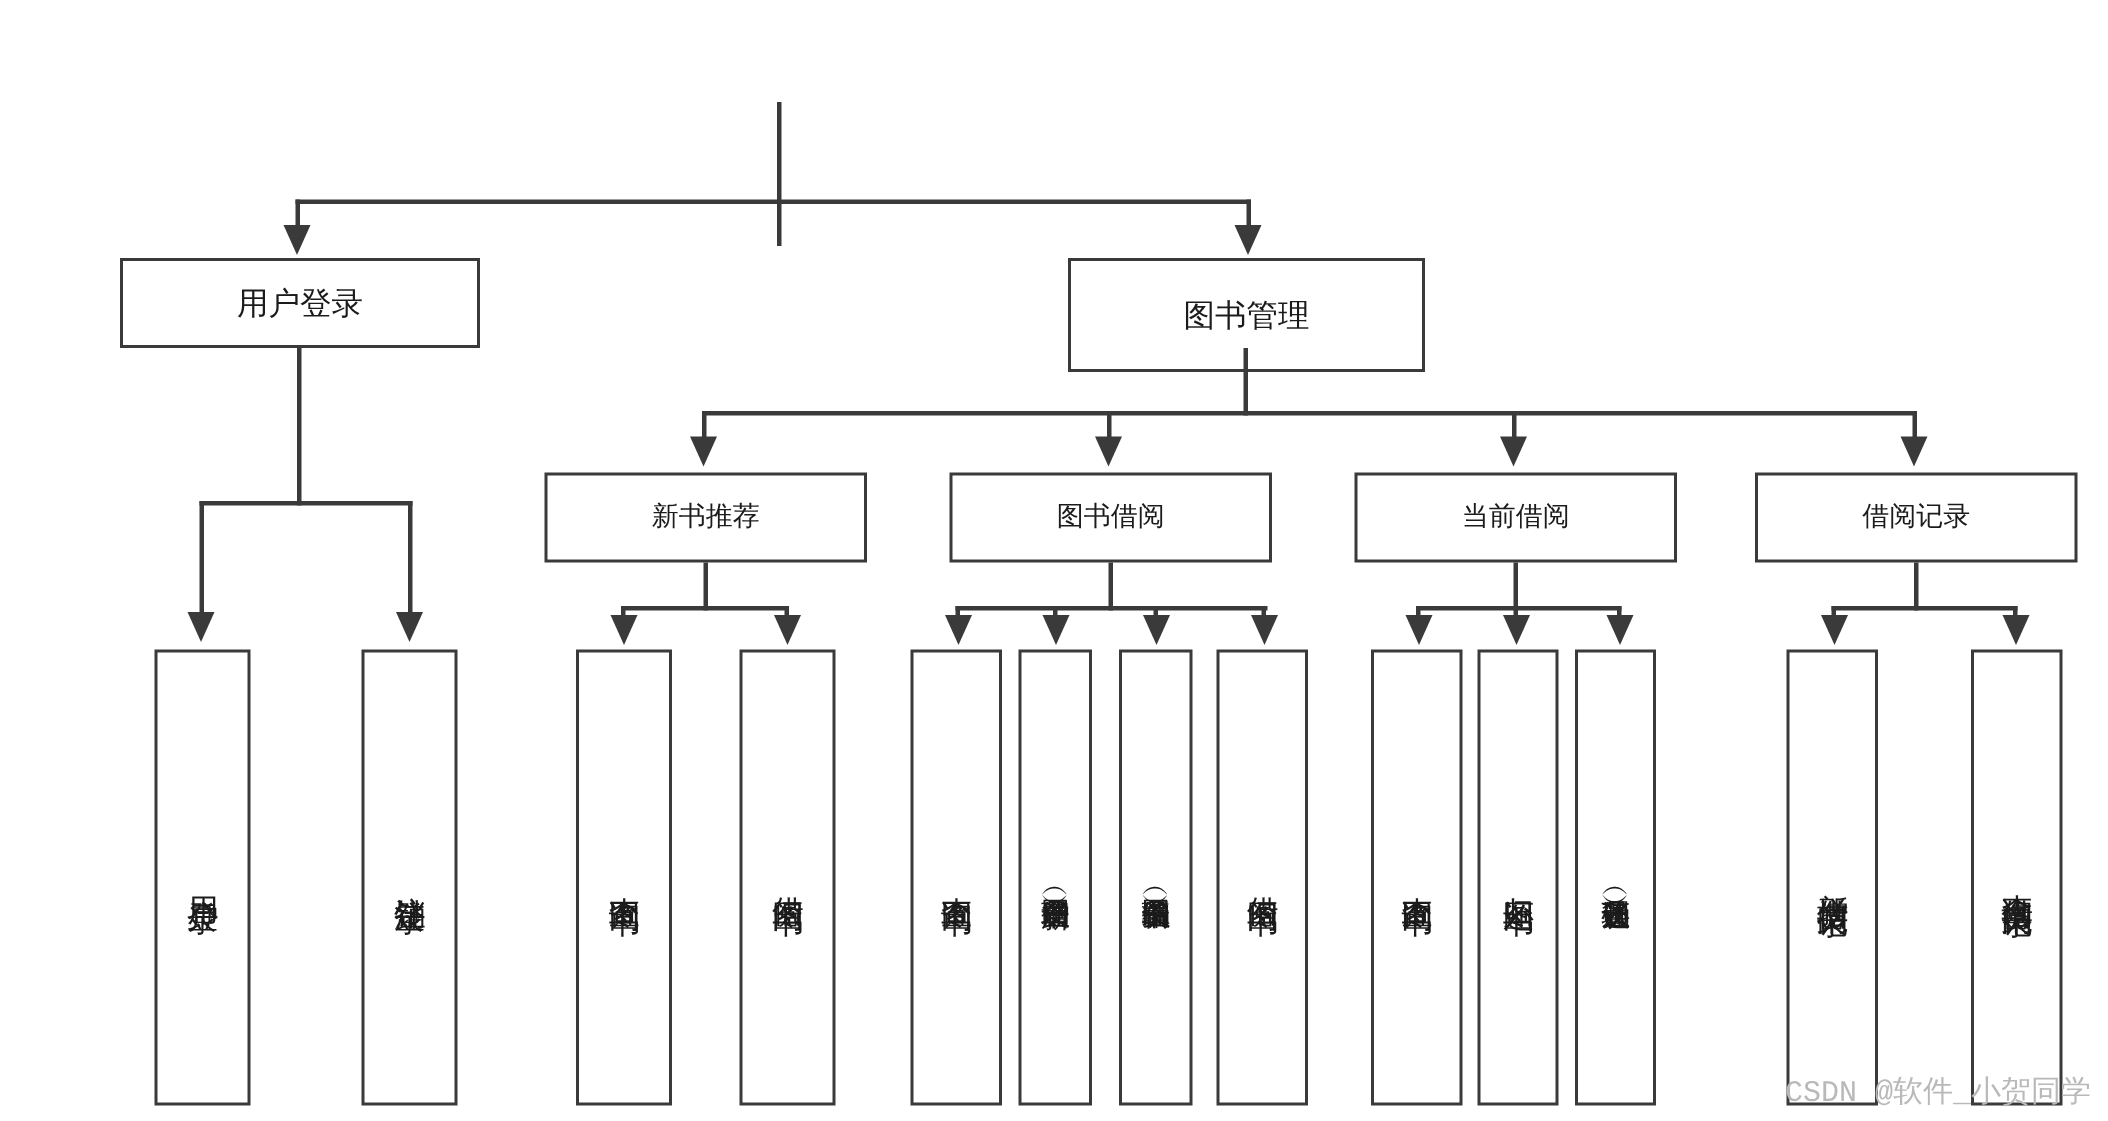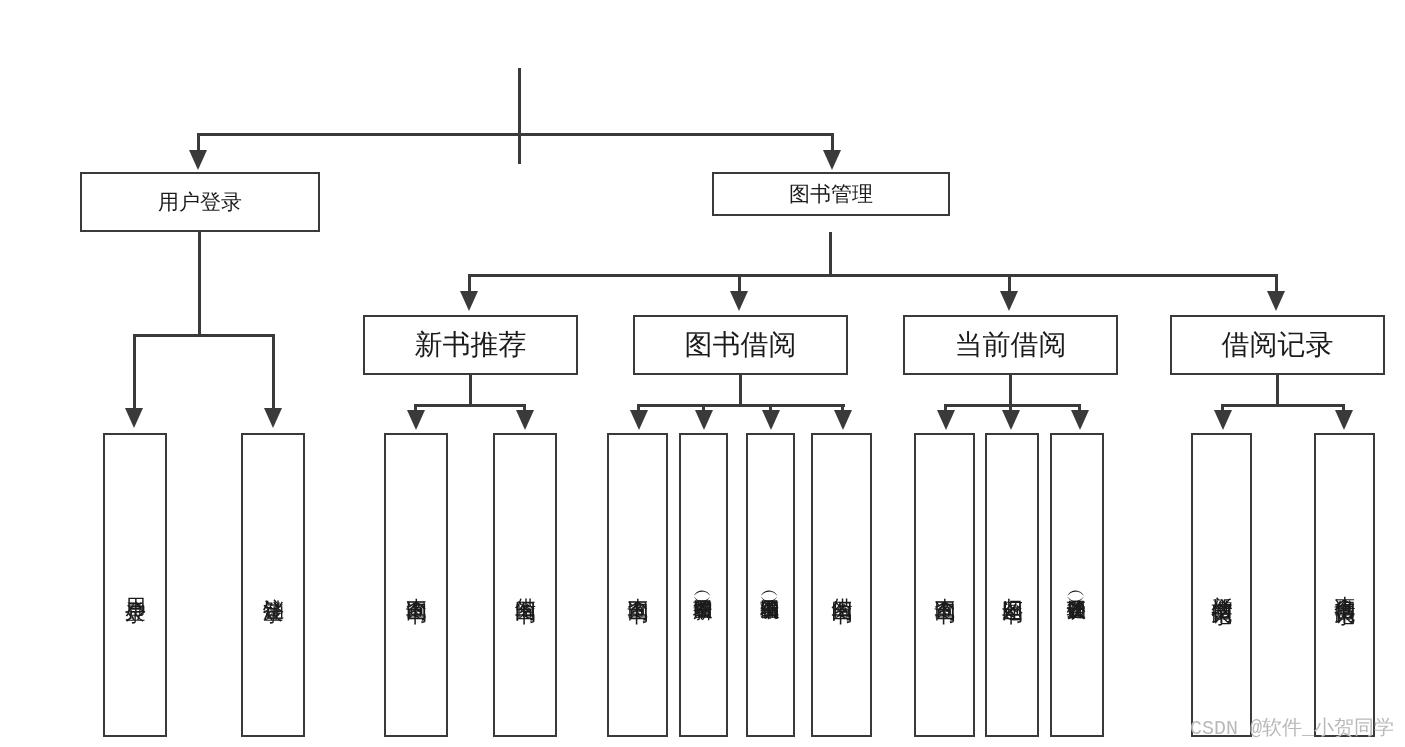--- a/index.html
+++ b/index.html
@@ -31,21 +31,21 @@
     line-height: 1.18;
     text-align: center;
   }
   .node.root {
     font-size: 23px;
   }
   .node.level2 {
     font-size: 21px;
   }
   .node.level3 {
-    font-size: 28px;
+    font-size: 18px;
   }
   
   .node.leaf {
     font-size: 21px;
     writing-mode: vertical-rl;
     text-orientation: upright;
     letter-spacing: 2px;
     padding: 6px 0;
   }
   .node.leaf .vtext {
@@ -95,21 +95,21 @@
   <div class="conn vline" style="left:518px; top:68px; width:3px; height:96px;"></div>
   <div class="conn hline" style="left:197px; top:133px; width:637px; height:3px;"></div>
   <div class="conn vline" style="left:197px; top:133px; width:3px; height:20px;"></div>
   <div class="arrow" style="left:189px; top:150px;"></div>
   <div class="conn vline" style="left:831px; top:133px; width:3px; height:20px;"></div>
   <div class="arrow" style="left:823px; top:150px;"></div>
 
   <div class="node level2" style="left:80px; top:172px; width:240px; height:60px;">
     <span>用户登录</span>
   </div>
-  <div class="node level2" style="left:712px; top:172px; width:238px; height:44px;">
+  <div class="node level2" style="left:712px; top:172px; width:238px; height:76px;">
     <span>图书管理</span>
   </div>
 
   <div class="conn vline" style="left:198px; top:232px; width:3px; height:105px;"></div>
   <div class="conn hline" style="left:133px; top:334px; width:142px; height:3px;"></div>
   <div class="conn vline" style="left:133px; top:334px; width:3px; height:76px;"></div>
   <div class="arrow" style="left:125px; top:408px;"></div>
   <div class="conn vline" style="left:272px; top:334px; width:3px; height:76px;"></div>
   <div class="arrow" style="left:264px; top:408px;"></div>
 

